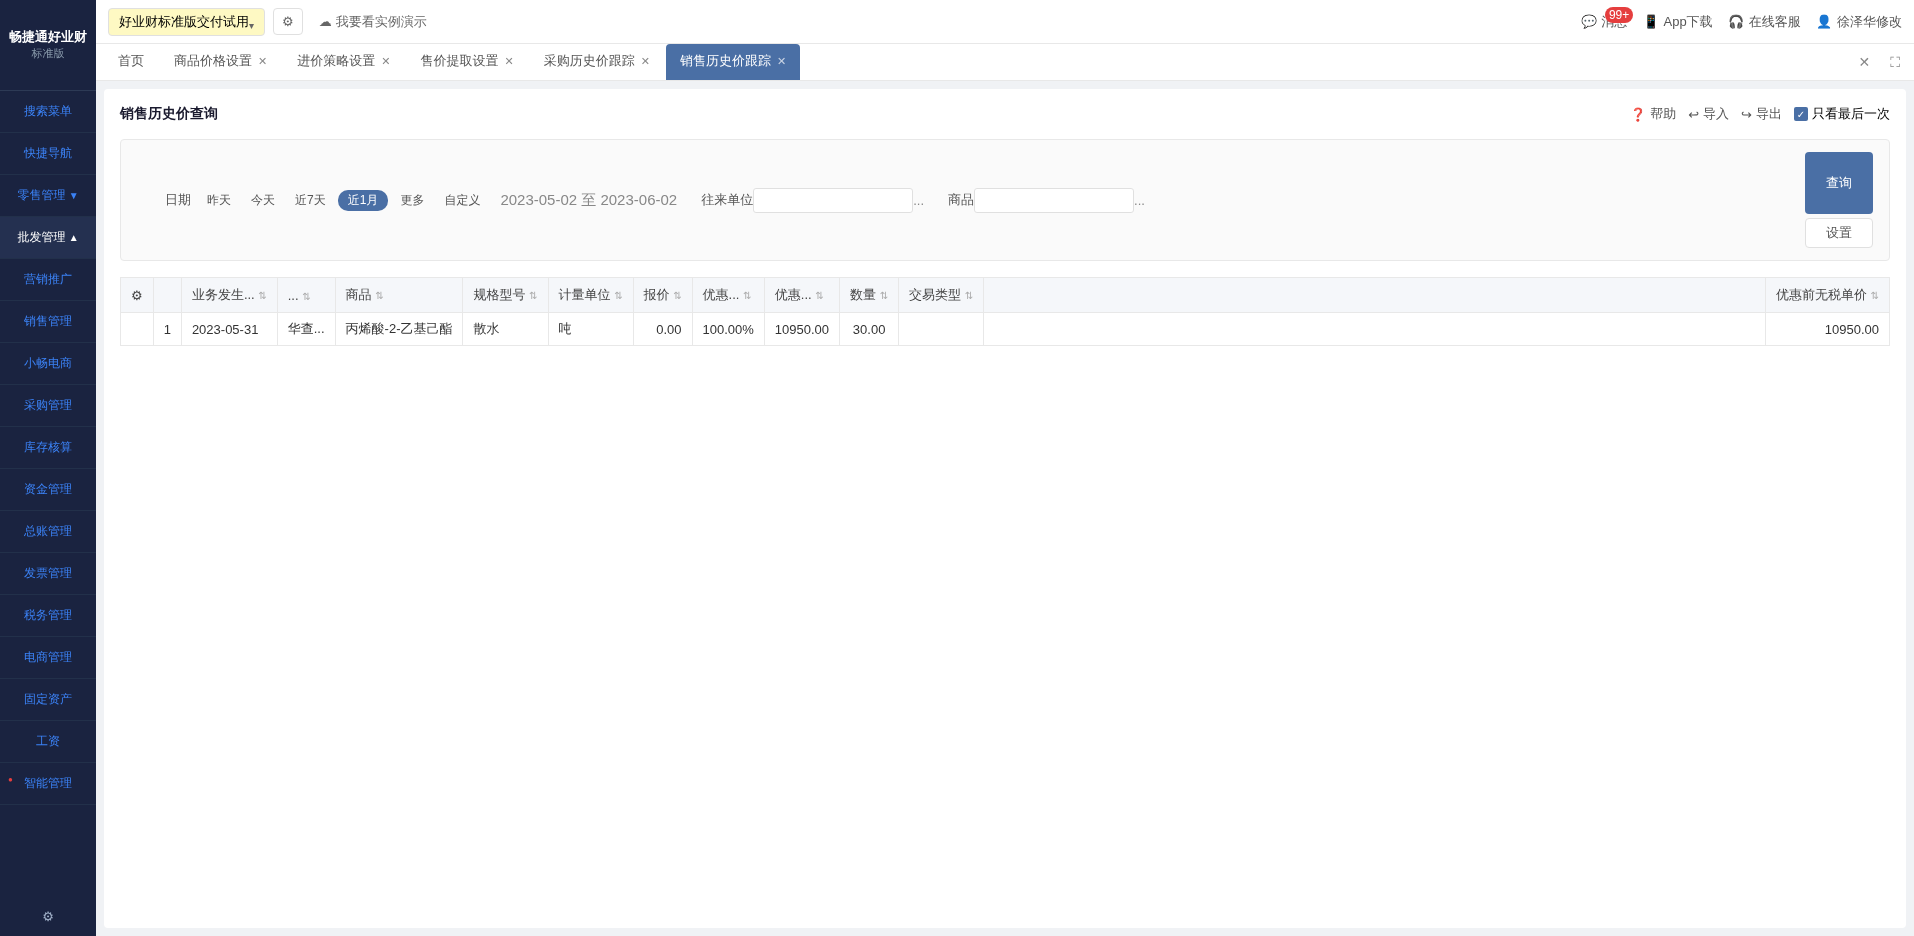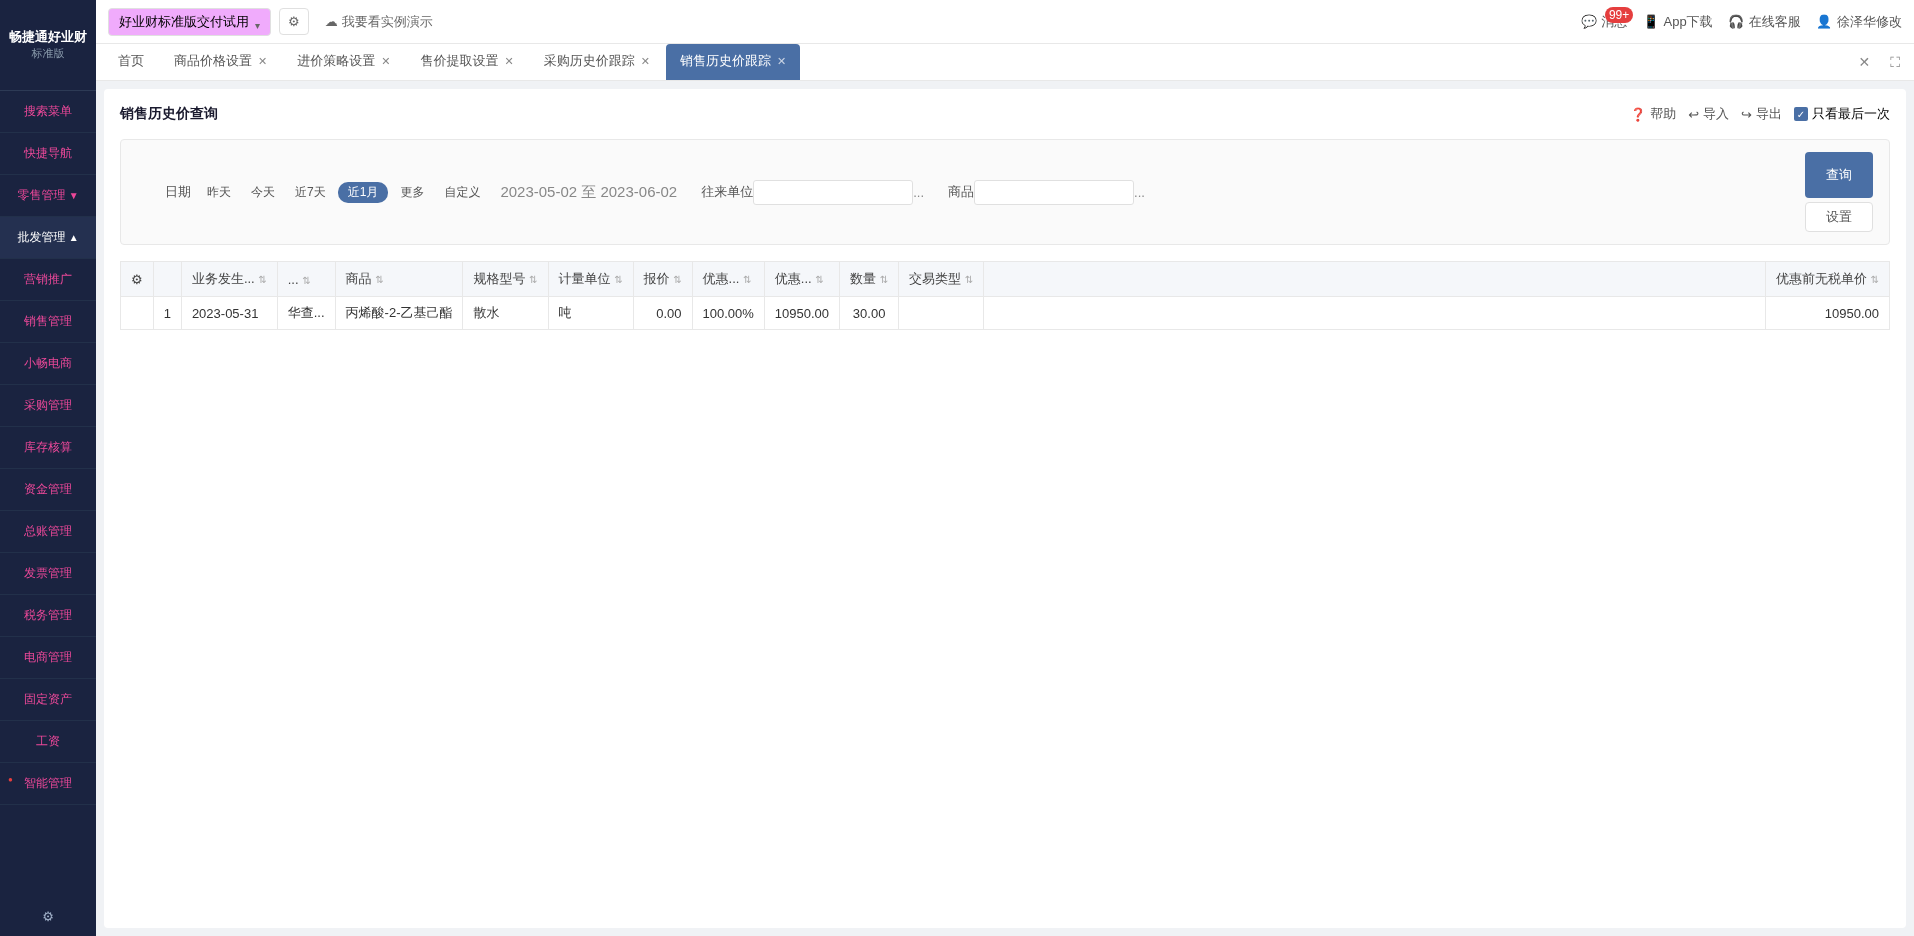--- a/index.html
+++ b/index.html
@@ -23,21 +23,21 @@
       border-bottom: 1px solid #2d3a55;
       text-align: center;
       line-height: 1.4;
     }
     .sidebar-logo .logo-title { font-size: 13px; font-weight: bold; }
     .sidebar-logo .logo-sub { font-size: 11px; color: #8899aa; }
     .sidebar-item {
       padding: 12px 8px;
       text-align: center;
       cursor: pointer;
-      color: #ec4899;
+      color: #3b82f6;
       font-size: 12px;
       border-bottom: 1px solid #22304a;
     }
     .sidebar-item.active { background: #243050; color: #fff; }
     .sidebar-item.has-dot { position: relative; }
     .sidebar-item.has-dot::before { content: '●'; color: #e53e3e; position: absolute; left: 8px; top: 12px; font-size: 8px; }
     .sidebar-bottom {
       margin-top: auto;
       padding: 12px 8px;
       text-align: center;
@@ -60,27 +60,26 @@
       height: 44px;
       display: flex;
       align-items: center;
       padding: 0 12px;
       border-bottom: 1px solid #e8e8e8;
       gap: 8px;
     }
     .topbar-selector {
       display: flex;
       align-items: flex-end;
-      gap: 6px;
       border: 1px solid #e0e0e0;
       border-radius: 4px;
       padding: 4px 10px;
       cursor: pointer;
       font-size: 13px;
-      background: #f0abfc;
+      background: #fef9c3;
     }
     .topbar-selector .arrow { color: #666; font-size: 10px; }
     .topbar-gear {
       border: 1px solid #e0e0e0;
       border-radius: 4px;
       padding: 5px 8px;
       cursor: pointer;
       color: #666;
     }
     .topbar-demo {
@@ -264,21 +263,21 @@
       display: flex;
       flex-direction: column;
       gap: 4px;
       margin-left: auto;
     }
     .btn-query {
       background: #4a6fa5;
       color: #fff;
       border: none;
       border-radius: 4px;
-      padding: 14px 20px;
+      padding: 22px 20px;
       cursor: pointer;
       font-size: 13px;
     }
     .btn-setting {
       background: #fff;
       color: #555;
       border: 1px solid #e0e0e0;
       border-radius: 4px;
       padding: 5px 20px;
       cursor: pointer;

